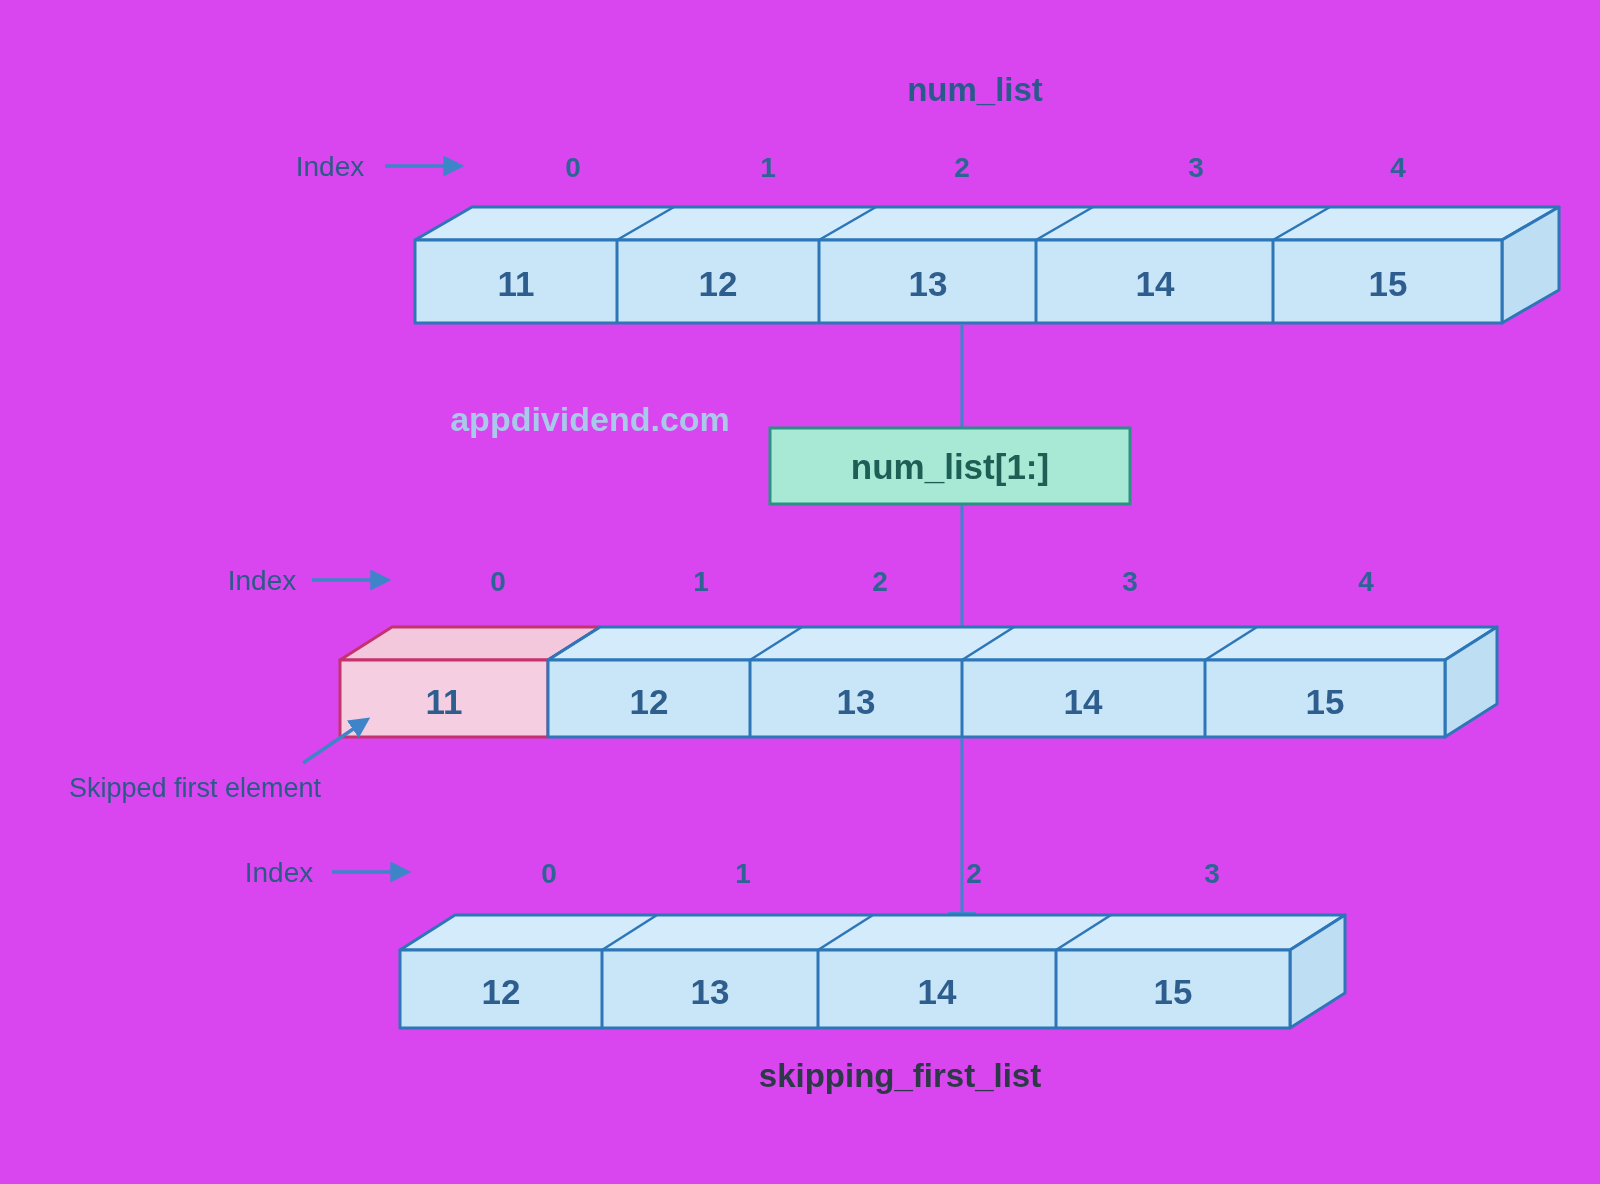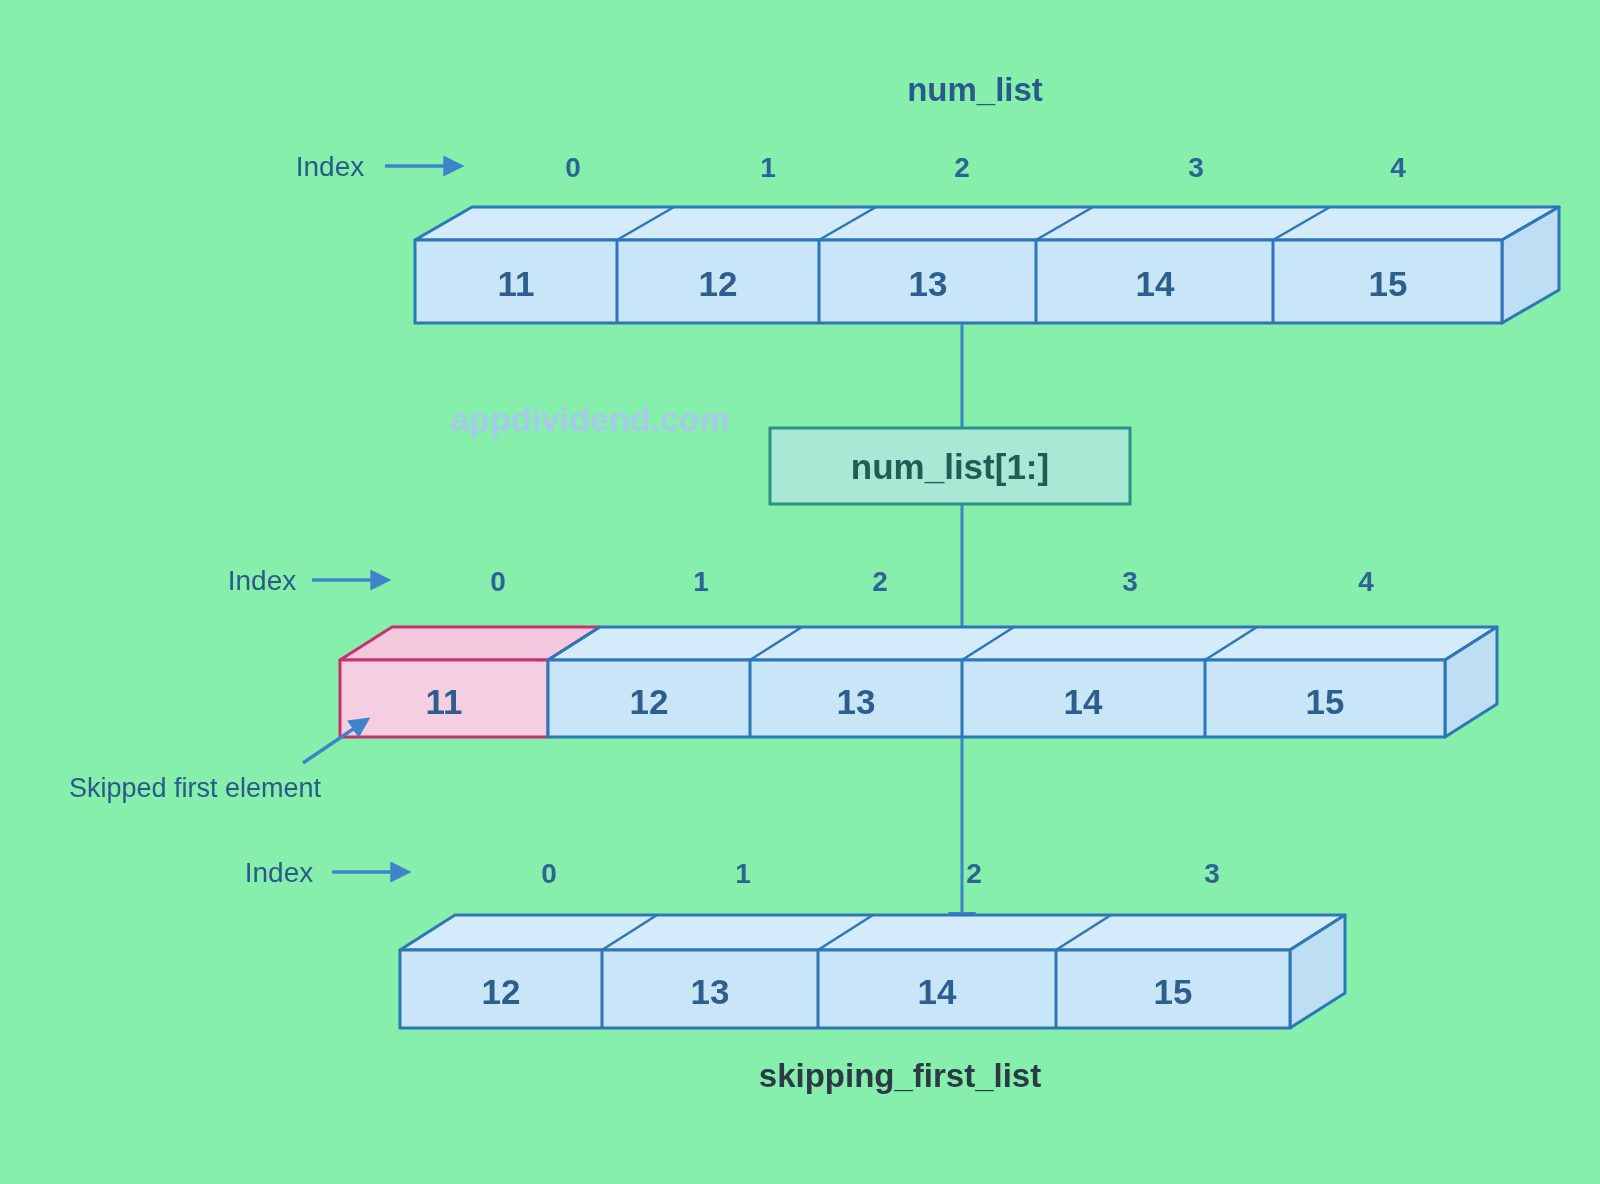--- a/index.html
+++ b/index.html
@@ -1,16 +1,16 @@
 <!DOCTYPE html>
 <html><head>
 <meta charset="utf-8">
 <style>
   html,body{margin:0;padding:0;background:#ffffff;}
-  .canvas{position:relative;width:1600px;height:1184px;background:#86efac;overflow:hidden;
+  .canvas{position:relative;width:1600px;height:1184px;background:#d946ef;overflow:hidden;
           font-family:"Liberation Sans",sans-serif;}
   svg text{font-family:"Liberation Sans",sans-serif;}
   .t-title{font-size:33px;font-weight:700;fill:#2a5a8c;text-anchor:middle;}
   .t-index-label{font-size:28px;font-weight:400;fill:#2a5a87;text-anchor:middle;}
   .t-index-num{font-size:28px;font-weight:600;fill:#2e6396;text-anchor:middle;}
   .t-value{font-size:35px;font-weight:600;fill:#2d5e8d;text-anchor:middle;}
   .t-slice{font-size:35px;font-weight:600;fill:#1d5f55;text-anchor:middle;}
   .t-watermark{font-size:34px;font-weight:700;fill:#a9c9ea;text-anchor:middle;}
   .t-annot{font-size:27px;font-weight:400;fill:#2a5a87;text-anchor:middle;}
   .t-bottom-title{font-size:33px;font-weight:700;fill:#2c3947;text-anchor:middle;}

